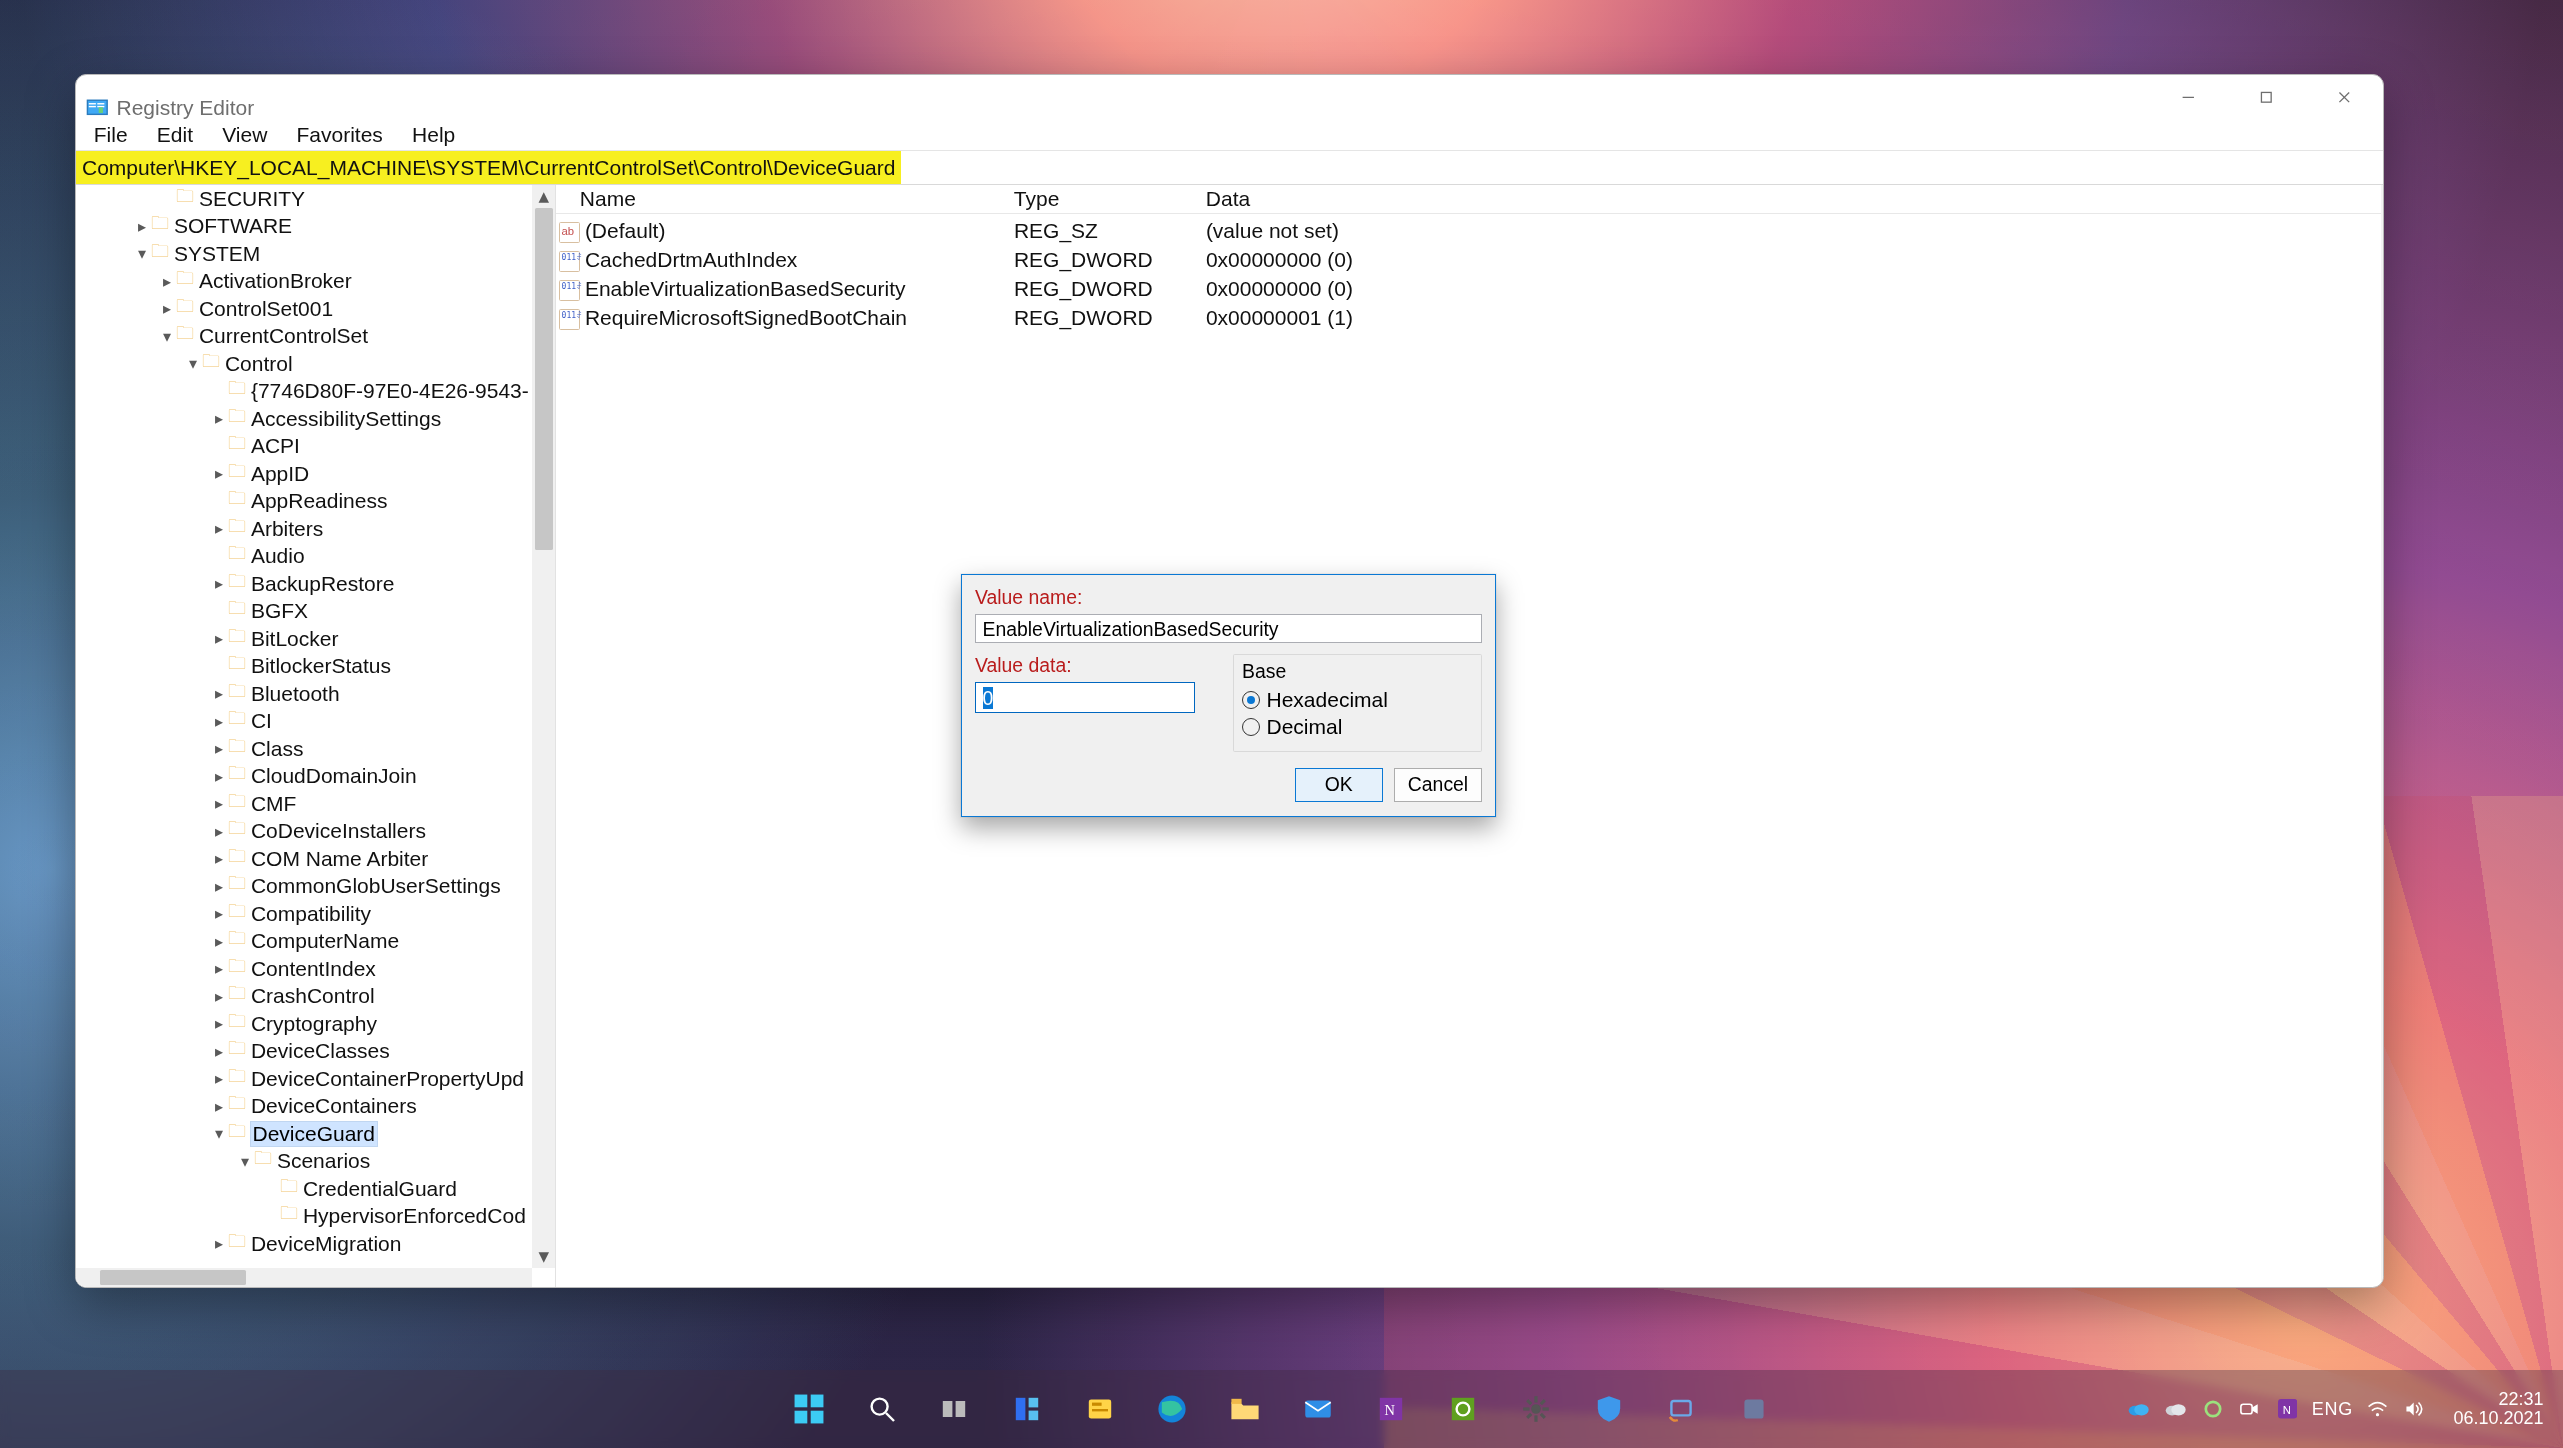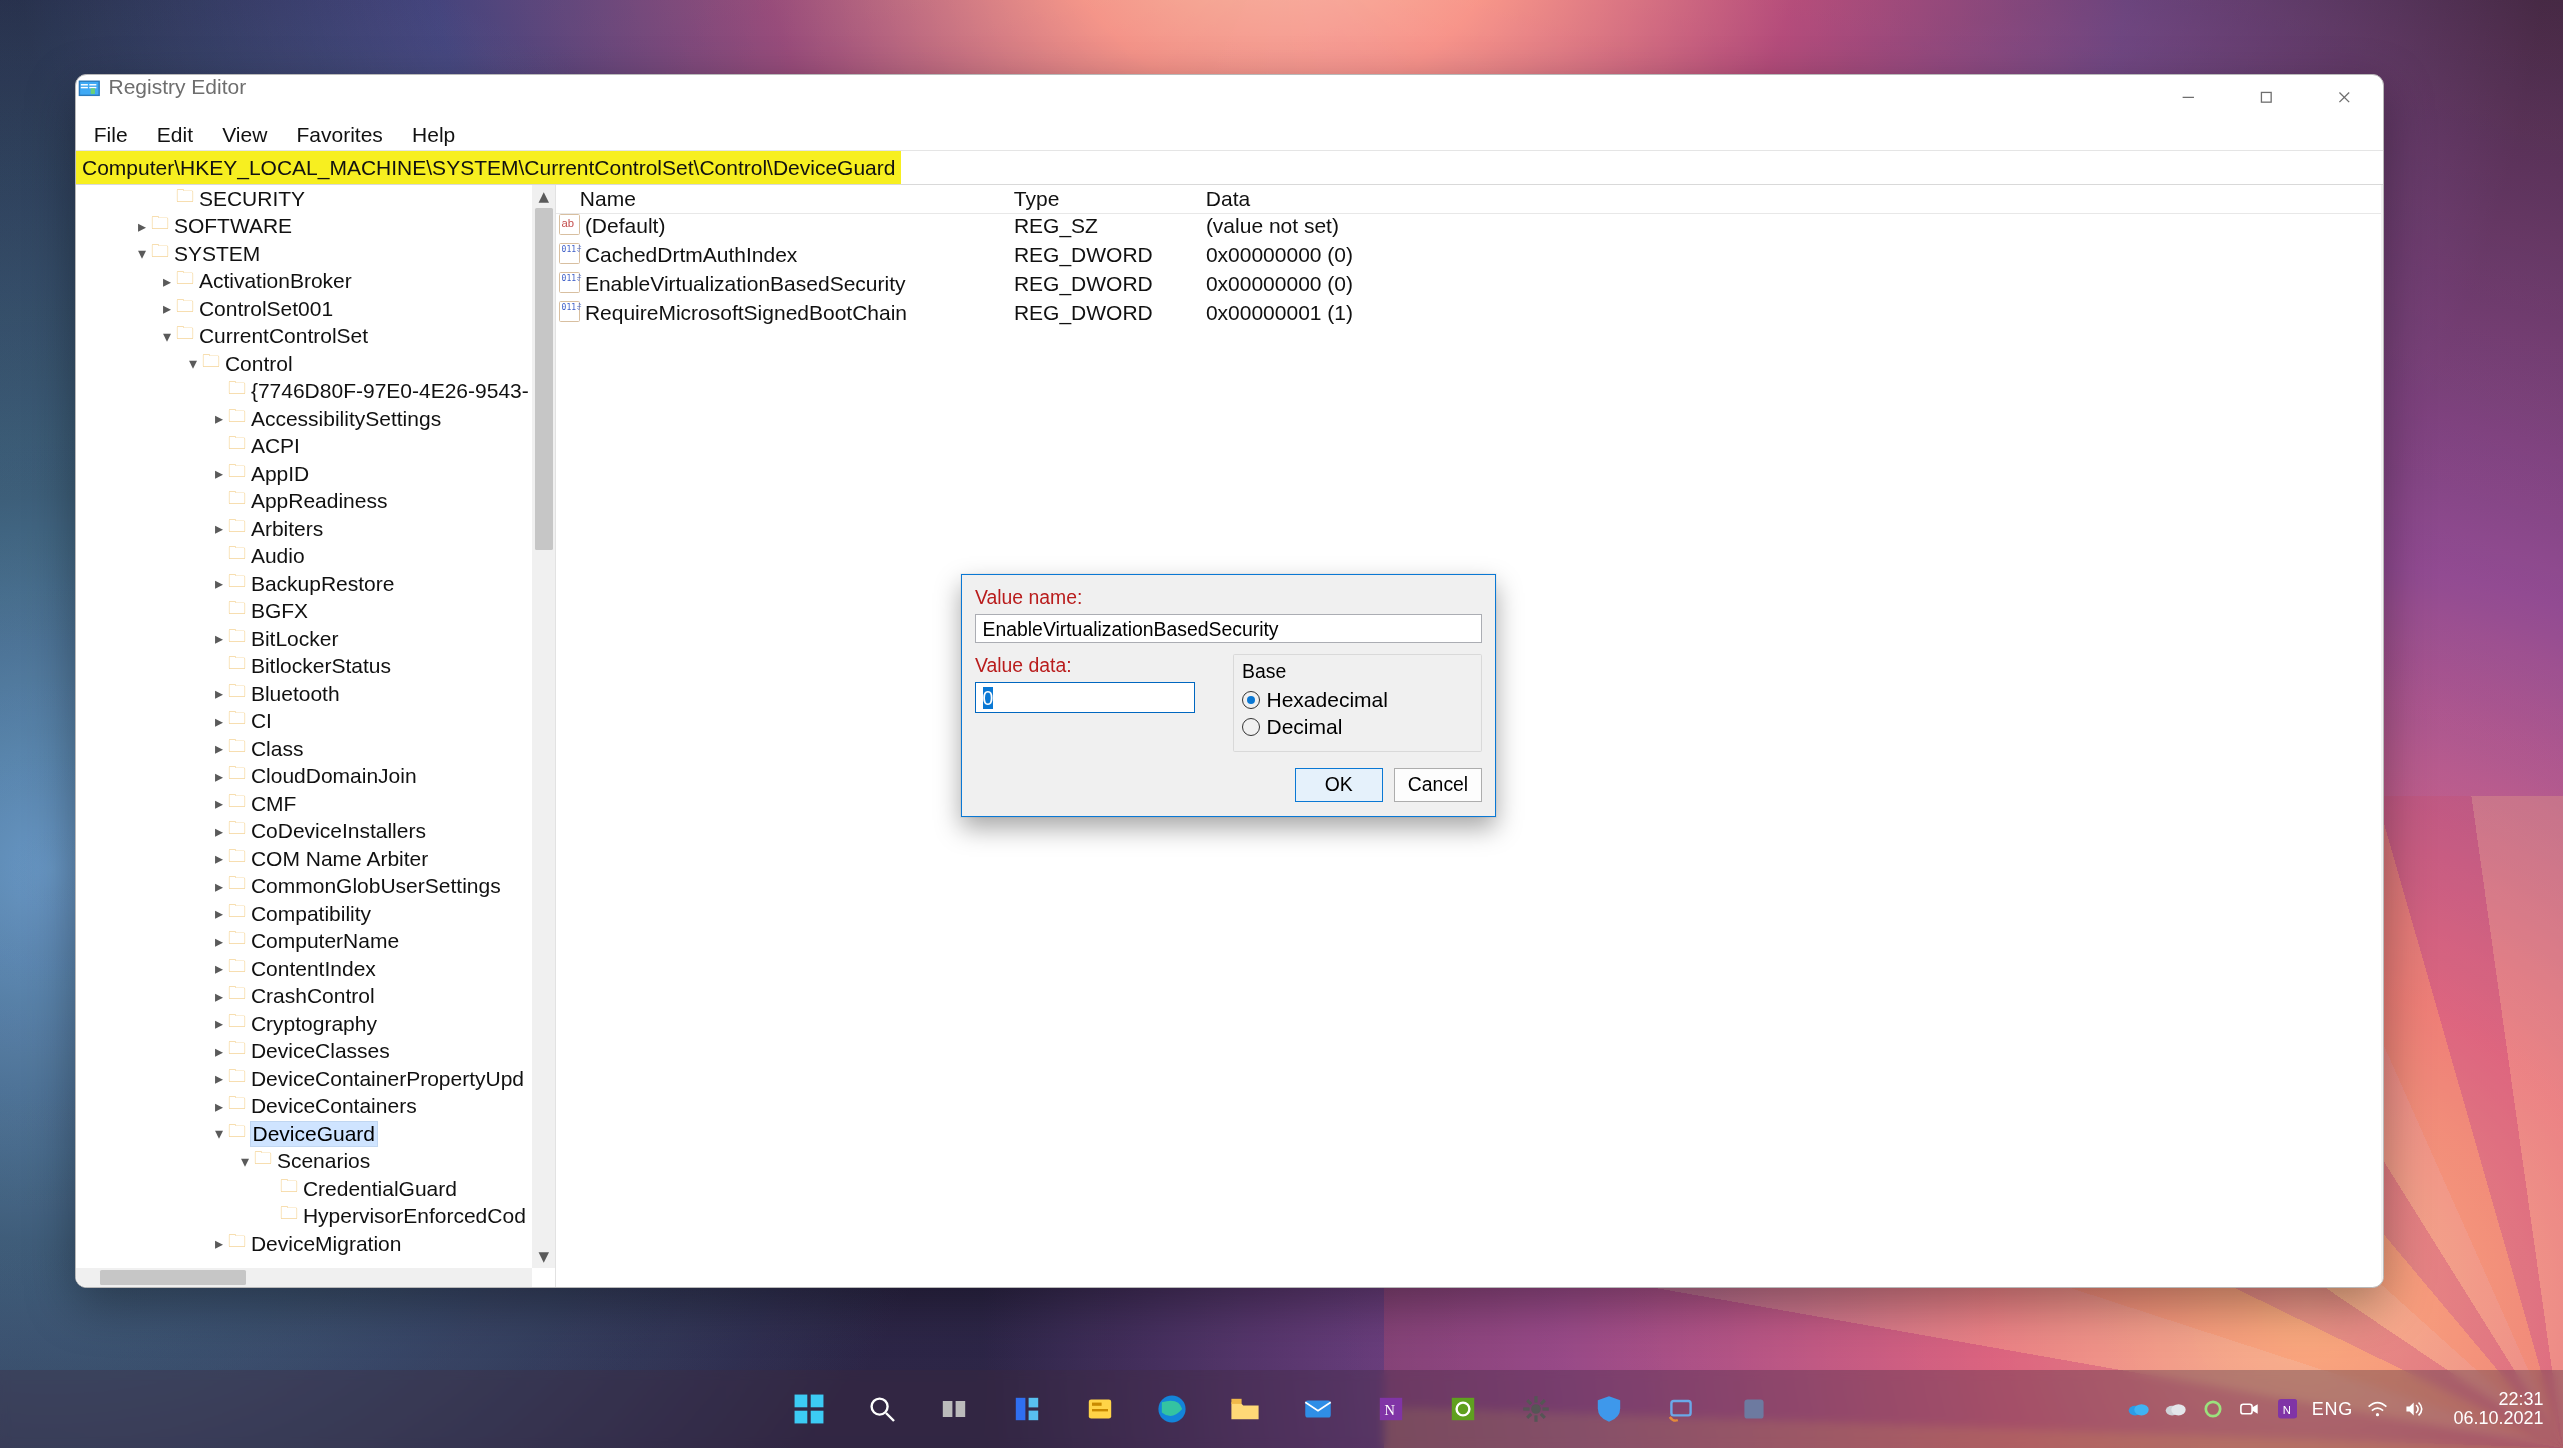--- a/index.html
+++ b/index.html
@@ -43,21 +43,21 @@
     position: absolute;
     left: 75px; top: 74px;
     width: 2309px; height: 1214px;
     background: #ffffff;
     border: 0.8px solid #b9b9b9;
     border-radius: 11.3px;
     box-shadow: 0 16px 49px rgba(0,0,0,.35);
     display:flex; flex-direction: column;
     overflow:hidden;
   }
-  .titlebar { height: 45px; display:flex; align-items:flex-start; }
+  .titlebar { height: 45px; display:flex; align-items:flex-end; padding-left:8px; }
   .titlebar .icon { width:26px; height:26px; margin-right:6.5px; display:flex;align-items:center;justify-content:center;}
   .titlebar .title { color:#6e6e6e; font-size:21px; }
   .titlebar .winctrls { margin-left:auto; display:flex; height:100%; }
   .winctrl { width:78px; display:flex; align-items:center; justify-content:center; color:#6e6e6e; }
 
   .menubar { height:31px; display:flex; align-items:flex-start; padding:0 3.2px; font-size:21px; border-bottom:0.8px solid #e5e5e5;}
   .menubar span { padding: 3.2px 14.6px; color:#111;}
 
   .addrbar { height:34px; background:#fff; border-bottom:0.8px solid #d9d9d9;}
   .addrhl { height:100%; line-height:34px; padding:0 6px; display:inline-block; color:#111;
@@ -90,21 +90,21 @@
   .splitter { width:0.8px; background:#e2e2e2; }
 
   
   .listwrap { flex:1; position:relative; display:flex; flex-direction:column; }
   .lv-head { height:29px; display:flex; align-items:center; background:#fff; border-bottom:0.8px solid #e8e8e8;}
   .lv-head .col { color:#111; font-weight:400; }
   .col-name { width:458px; padding-left:24px;}
   .col-type { width:192px; }
   .col-data { flex:1; }
   .lv-rows { flex:1; }
-  .row { display:flex; align-items:flex-start; height:29px;}
+  .row { display:flex; align-items:flex-end; height:29px;}
   .row .ic { width:21px; height:21px; margin-left:3.2px; margin-right:4.9px; }
   .row .c-name { width:429px; color:#111;}
   .row .c-type { width:192px; color:#111;}
   .row .c-data { color:#111;}
   .lv-rsplit { position:absolute; right:0; top:0; bottom:0; width:1.6px; background:#f3f3f3;}
 
   
   .ic-str, .ic-dw {
     background: #fff; border:0.8px solid #d8bfa0; border-radius:1.6px; position:relative;
     display:inline-block;

